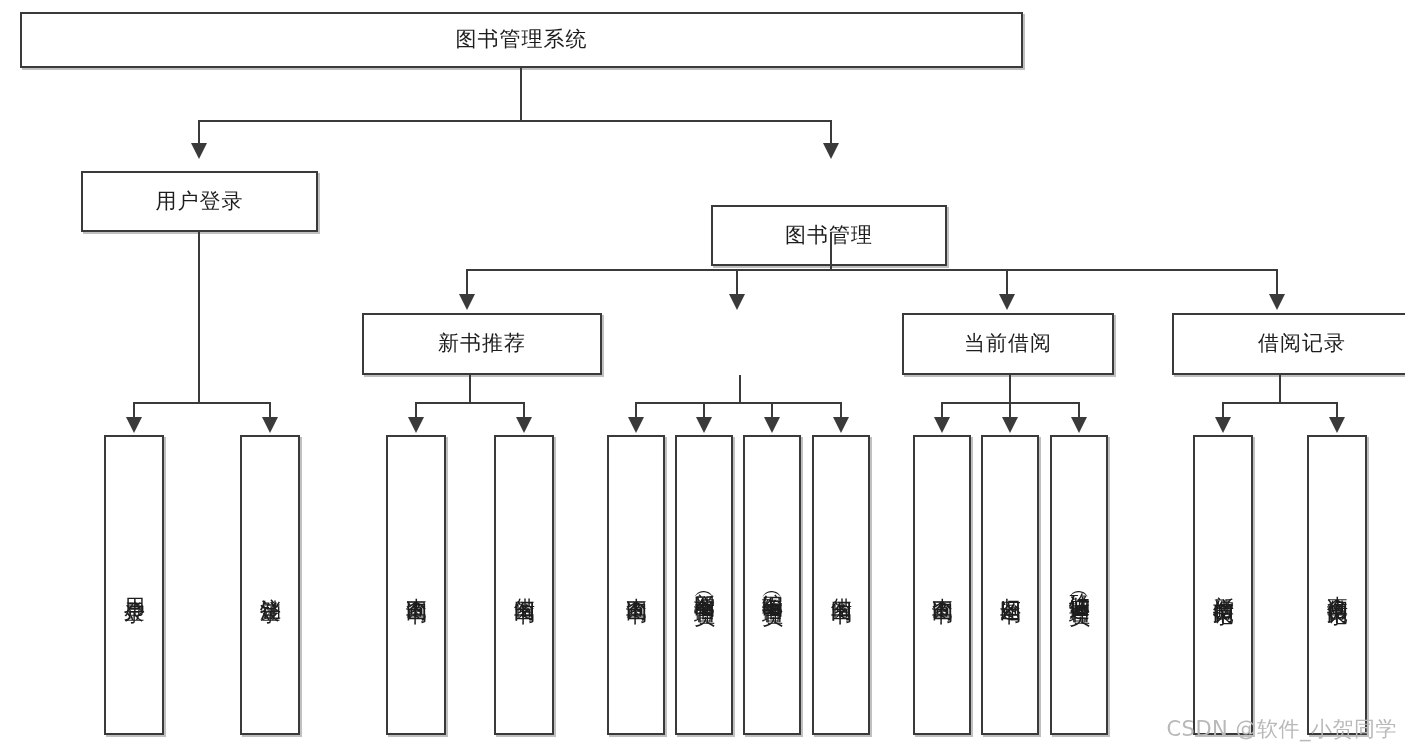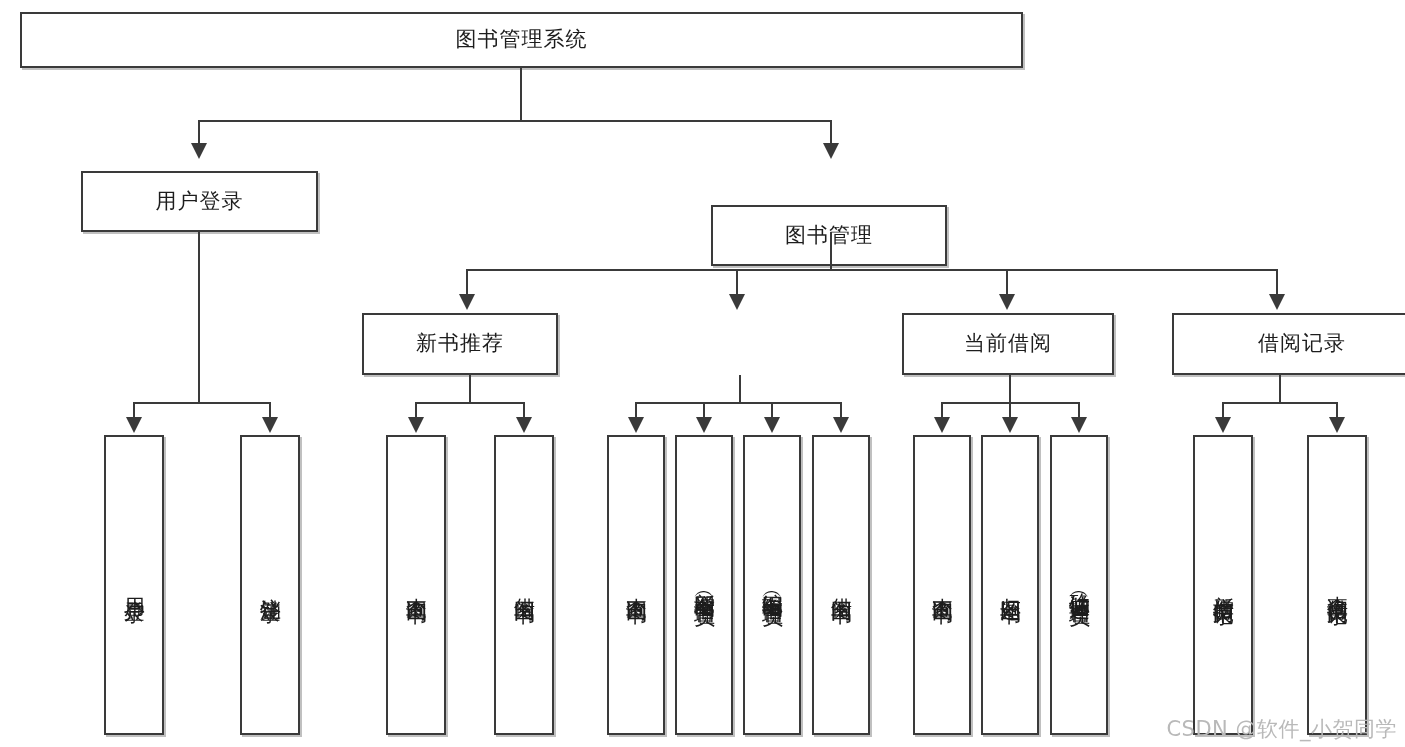--- a/index.html
+++ b/index.html
@@ -122,21 +122,21 @@
 
   <div class="ln v" style="left:736px;top:269px;width:2px;height:26px;"></div>
   <div class="arrow" style="left:729px;top:294px;"></div>
 
   <div class="ln v" style="left:1006px;top:269px;width:2px;height:26px;"></div>
   <div class="arrow" style="left:999px;top:294px;"></div>
 
   <div class="ln v" style="left:1276px;top:269px;width:2px;height:26px;"></div>
   <div class="arrow" style="left:1269px;top:294px;"></div>
 
-  <div class="node h" style="left:362px;top:313px;width:196px;height:62px;">
+  <div class="node h" style="left:362px;top:313px;width:240px;height:62px;">
     <span>新书推荐</span>
   </div>
   <div class="node h" style="left:902px;top:313px;width:212px;height:62px;">
     <span>当前借阅</span>
   </div>
   <div class="node h" style="left:1172px;top:313px;width:260px;height:62px;">
     <span>借阅记录</span>
   </div>
 
   <div class="ln v" style="left:469px;top:375px;width:2px;height:28px;"></div>

